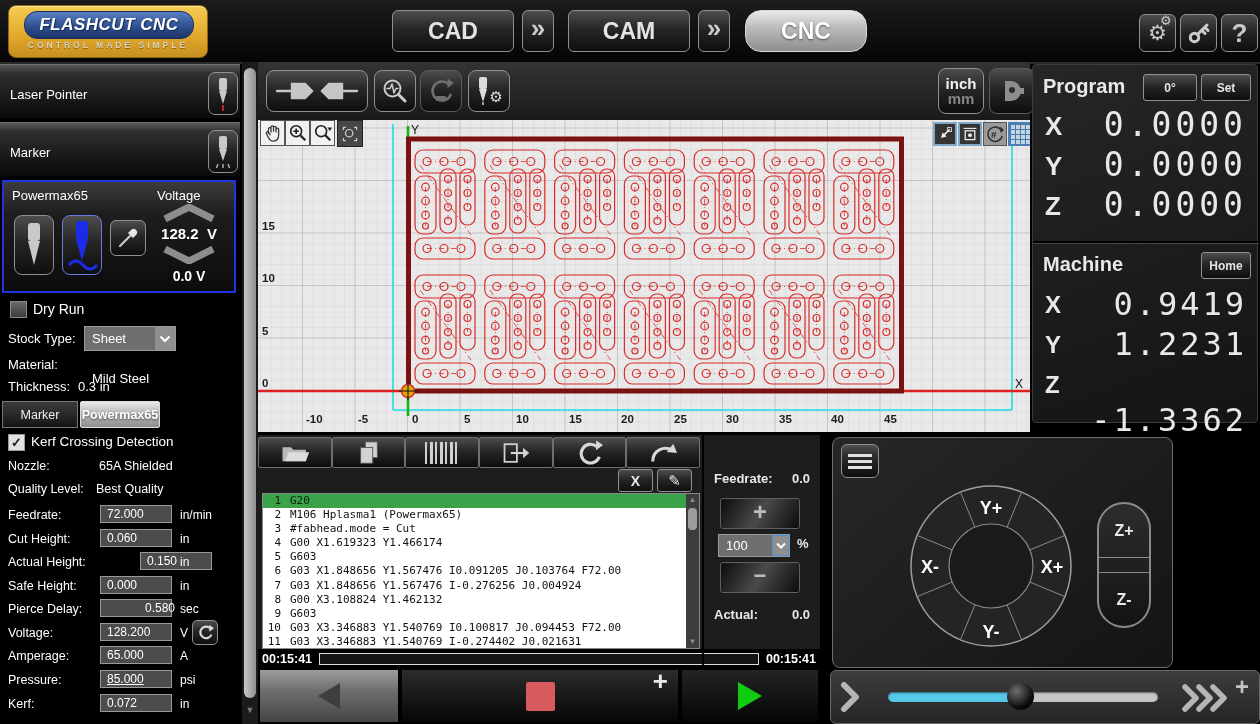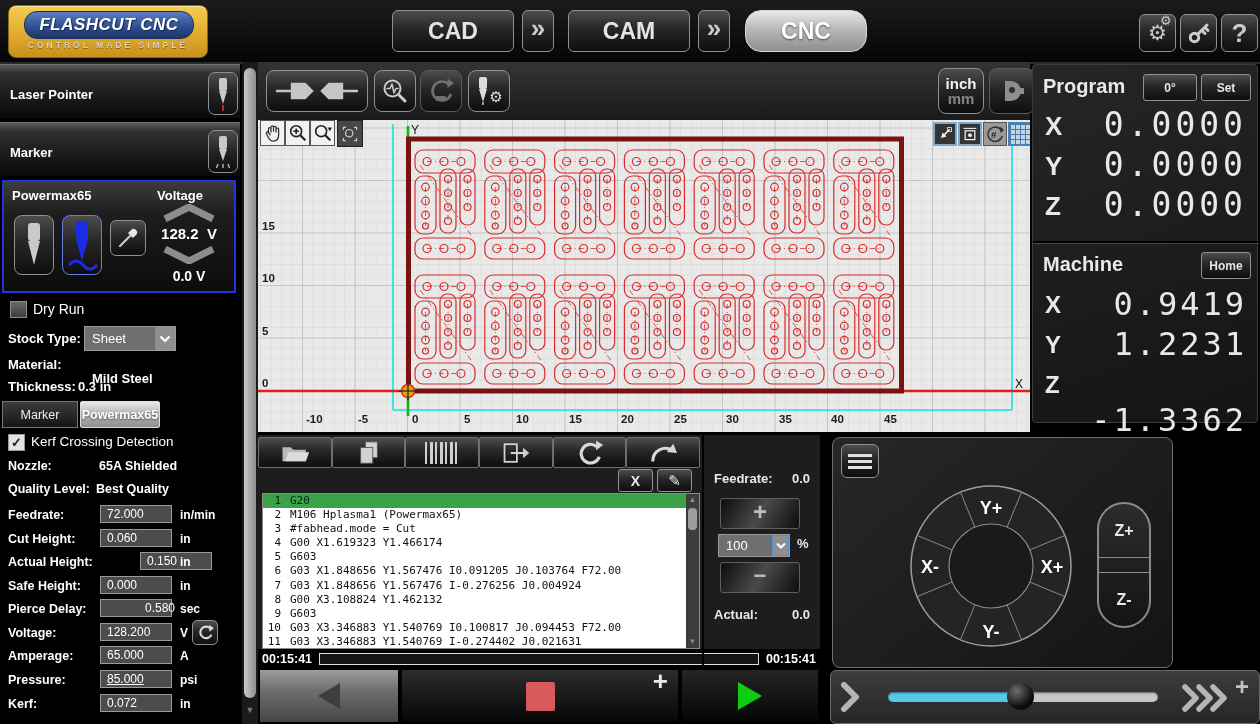--- a/index.html
+++ b/index.html
@@ -7,21 +7,21 @@
         font-family:"Liberation Sans",sans-serif;color:#e8e8e8;}
   .abs{position:absolute;}
   .btn{background:linear-gradient(#4d4d4d,#262626 45%,#0e0e0e);border:1px solid #909090;
        border-radius:5px;display:flex;align-items:center;justify-content:center;
        color:#e4e4e4;box-sizing:border-box;cursor:pointer;}
   .btn.dis{border-color:#5a5a5a;color:#787878;}
   .lit{background:linear-gradient(#e9e9e9,#bdbdbd 40%,#8e8e8e)!important;color:#fff;
        text-shadow:0 1px 2px rgba(0,0,0,.55);}
   .srow{background:linear-gradient(#5a5a5a,#2f2f2f 16%,#151515 72%,#0a0a0a);
         border-top:1px solid #707070;border-bottom:2px solid #000;box-sizing:border-box;}
-  .lbl{font-weight:bold;font-size:13px;color:#fff;}
+  .lbl{font-weight:normal;font-size:13px;color:#fff;}
   .field{background:#4c4c4c;border:1px solid #9a9a9a;color:#fff;font-size:12px;
          display:flex;align-items:center;padding-left:6px;box-sizing:border-box;}
   .mono{font-family:"DejaVu Sans Mono",monospace;}
   .chevbox{background:#8f8f8f;display:flex;align-items:center;justify-content:center;}
   svg{display:block;}
   .icon-stroke{stroke:#cccccc;fill:none;stroke-linecap:round;stroke-linejoin:round;}
   .gl{display:flex;white-space:pre;font-family:"DejaVu Sans Mono",monospace;
       font-size:11px;line-height:14.1px;color:#111;}
   .gl .n{width:18px;text-align:right;margin-right:9px;flex:0 0 auto;}
   .gl.hl{background:#3aa34a;color:#09230d;}

